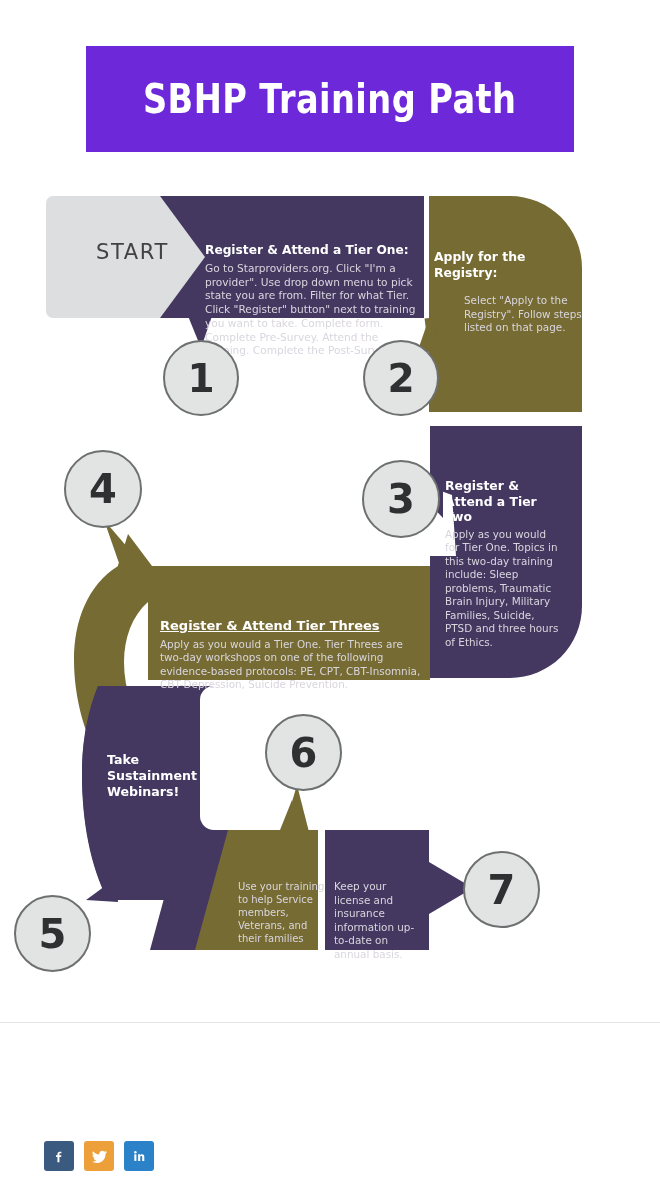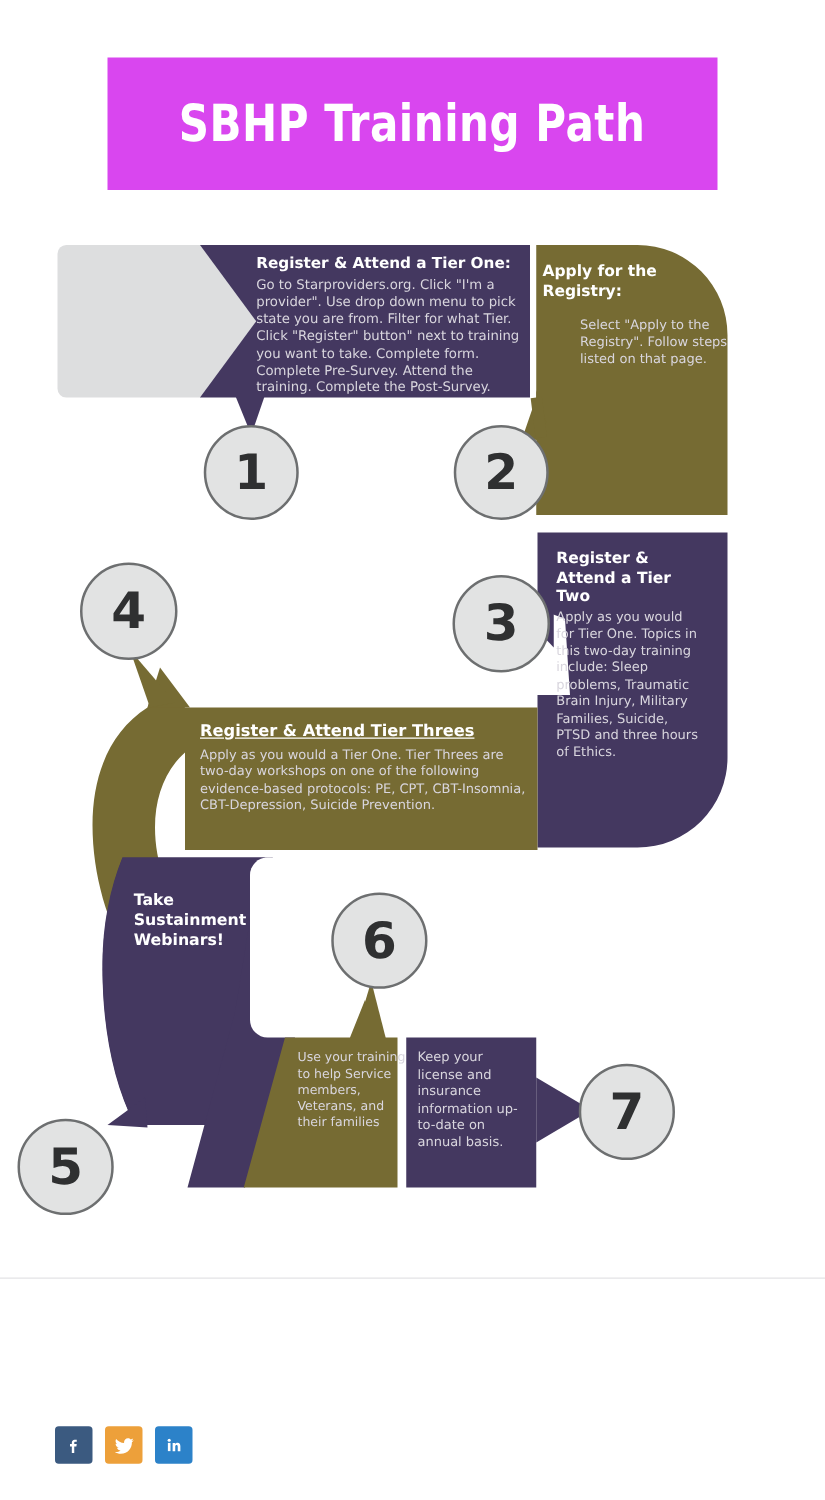--- a/index.html
+++ b/index.html
@@ -15,21 +15,21 @@
     height: 1200px;
     overflow: hidden;
     background: #ffffff;
   }
 
   
   #title-banner {
     position: absolute;
     left: 86px; top: 46px;
     width: 488px; height: 106px;
-    background: #d946ef;
+    background: #6d28d9;
     display: flex;
     align-items: center;
     justify-content: center;
   }
   #title-text {
     color: #ffffff;
     font-family: "DejaVu Sans", sans-serif;
     font-size: 41px;
     font-weight: bold;
     letter-spacing: 0.5px;
@@ -43,20 +43,21 @@
     left: 0; top: 0;
     width: 660px; height: 1020px;
   }
 
   
   .txt {
     position: absolute;
     color: #d9d6de;
     font-family: "DejaVu Sans", sans-serif;
     line-height: 1.30;
+    margin-top: 40px;
   }
   .txt .hd {
     display: block;
     color: #ffffff;
     font-weight: bold;
     margin-bottom: 3px;
   }
   .txt .bd { display: block; }
   .txt .gap { display: block; height: 11px; }
 
@@ -191,20 +192,21 @@
 
     <path fill="#443860" d="M 188 316 L 212 316 L 201 348 Z"></path>
 
     <path fill="#766B33" d="M 128 534 L 152 566 L 118 566 Z"></path>
     <path fill="#766B33" d="M 104 520 L 140 562 L 120 566 Z"></path>
 
     <path fill="#443860" d="M 86 900 L 116 878 L 118 902 Z"></path>
 
   </svg>
 
+  <div id="start-label">START</div>
 
   <div class="txt" id="t1-text">
     <span class="hd">Register &amp; Attend a Tier One:</span>
     <span class="bd">Go to Starproviders.org. Click "I'm a provider". Use drop down menu to pick state you are from. Filter for what Tier. Click "Register" button" next to training you want to take. Complete form. Complete Pre-Survey. Attend the training. Complete the Post-Survey.</span>
   </div>
 
   <div class="txt" id="t2-text">
     <span class="hd">Apply for the Registry:</span>
     <span class="gap"></span>
     <span class="bd">Select "Apply to the Registry". Follow steps listed on that page.</span>

